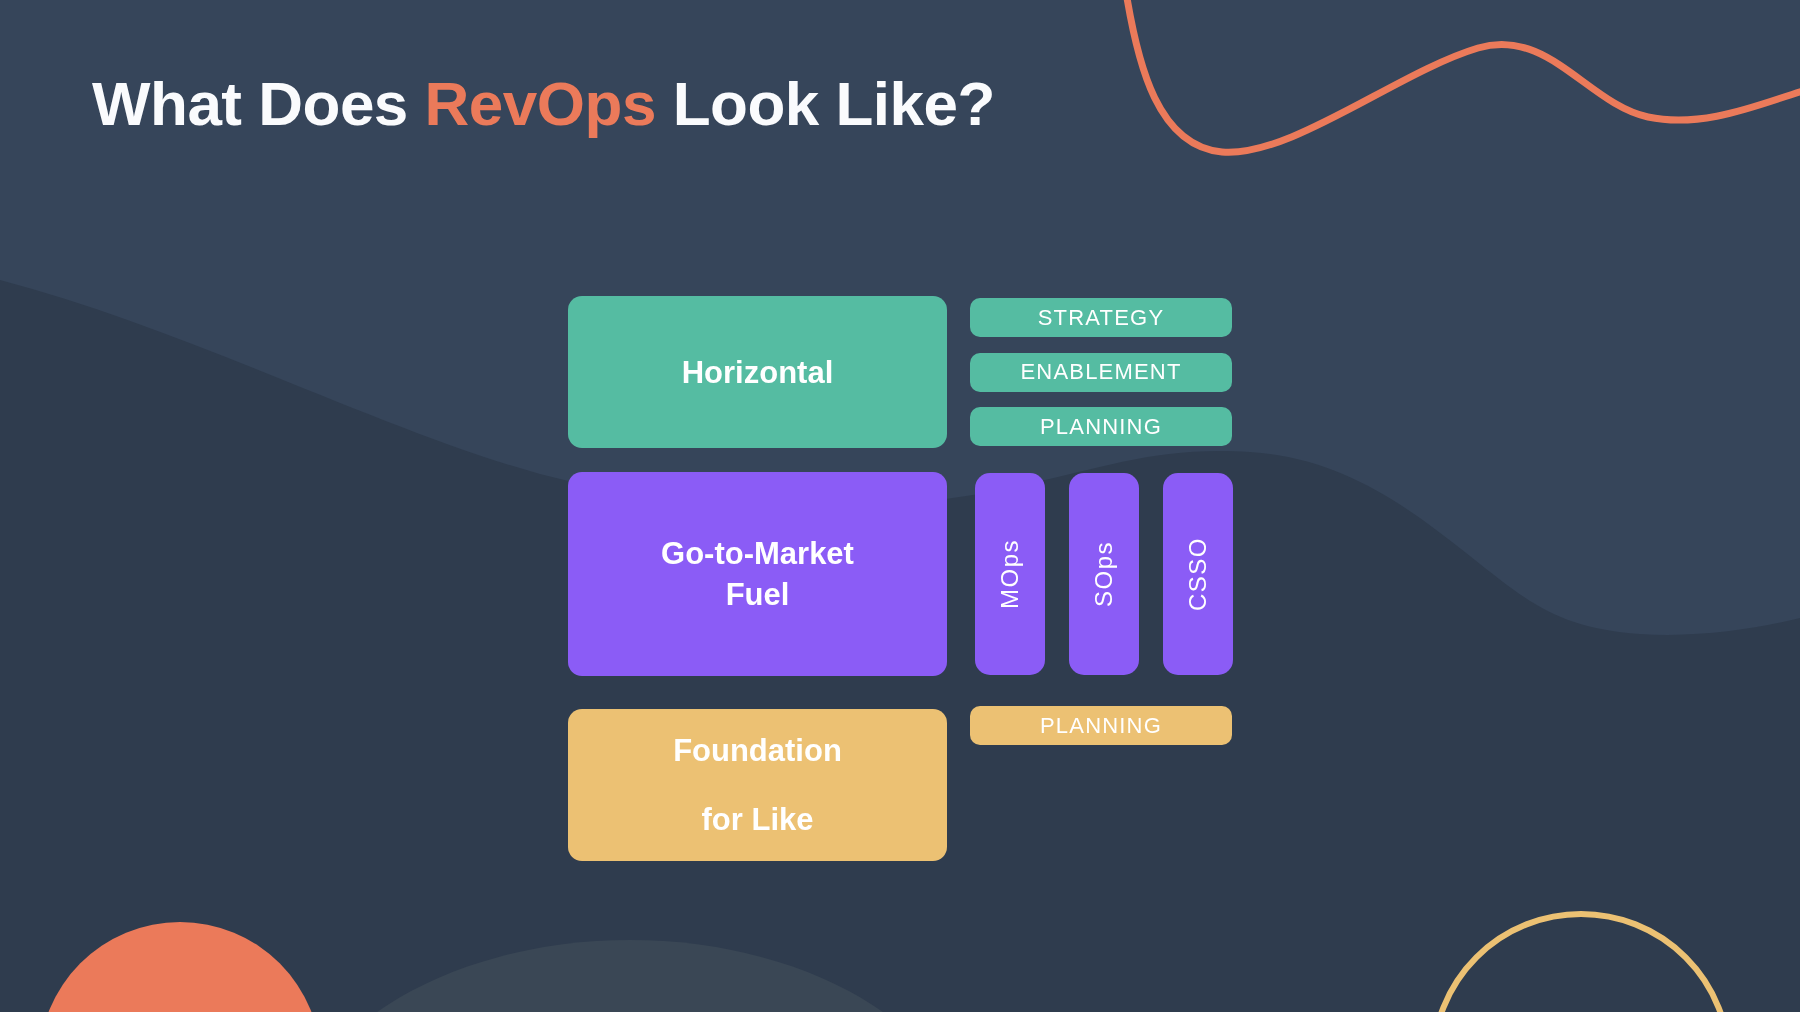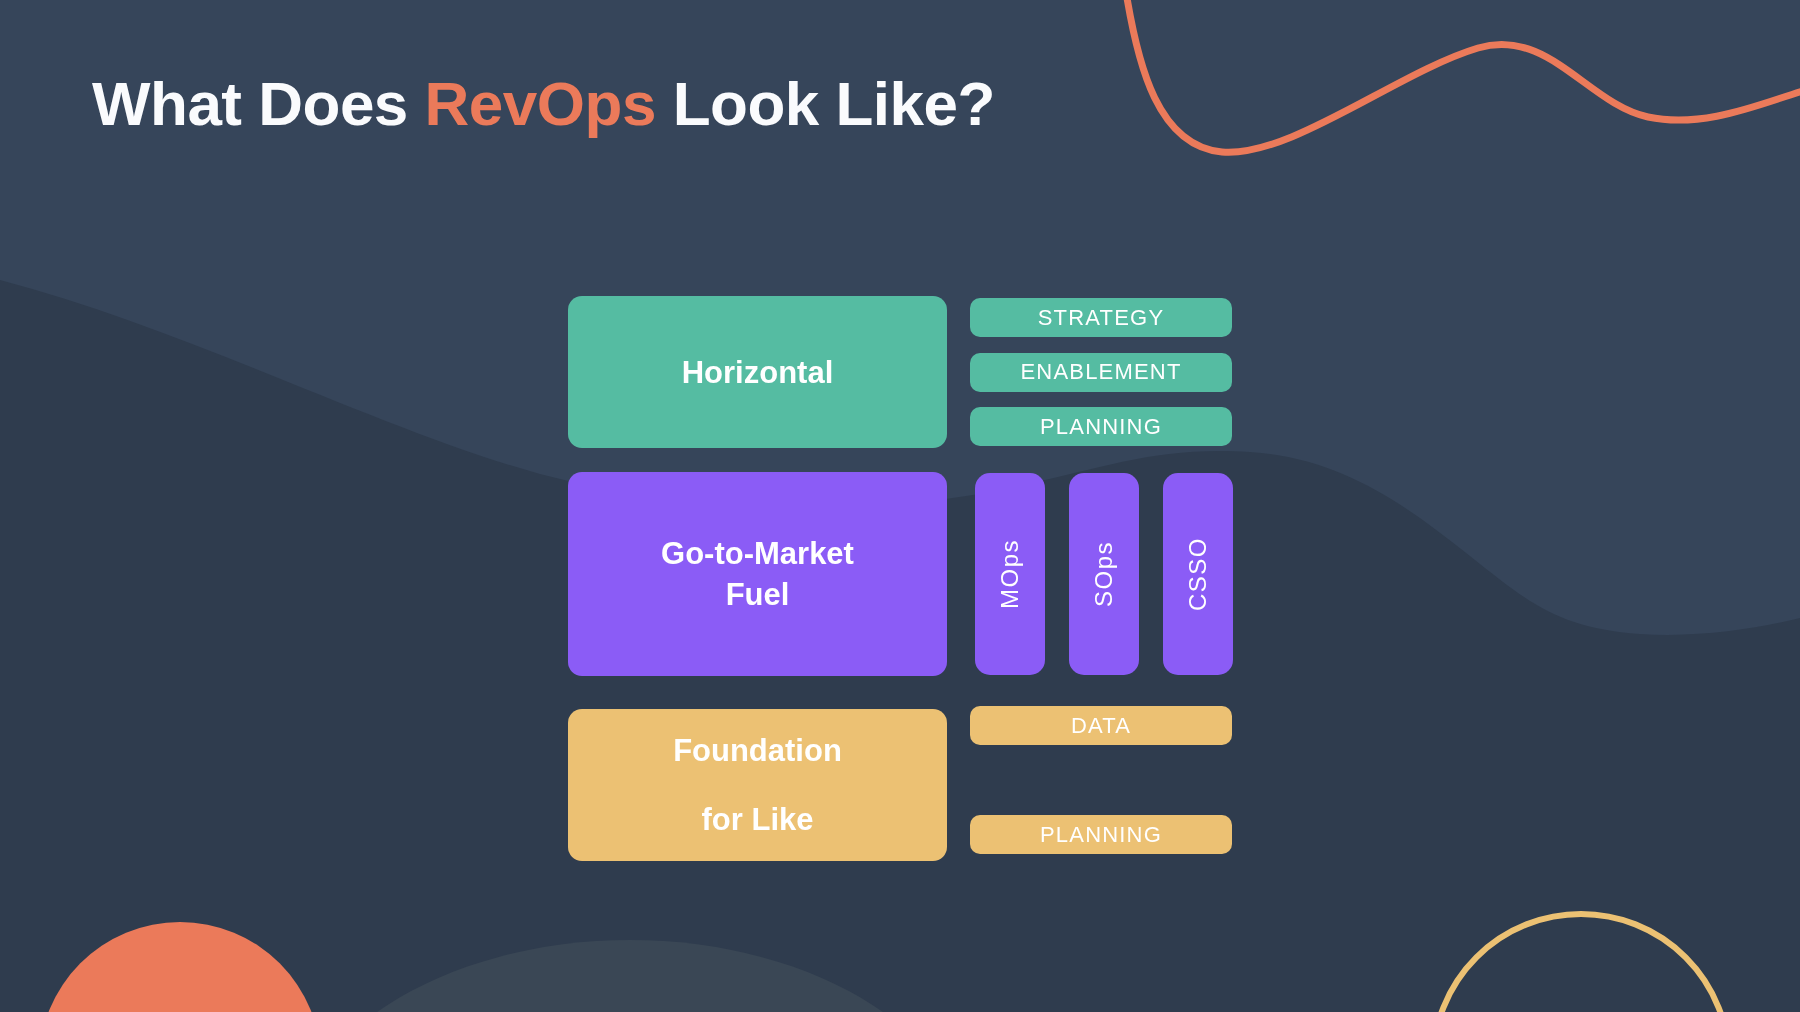--- a/index.html
+++ b/index.html
@@ -115,19 +115,18 @@
         </div>
       </div>
     </div>
 
     <div class="row" style="top:405px;">
       <div class="block yellow-bg" style="top:8px;height:152px;gap:28px;">
         <div>Foundation</div>
         <div>for Like</div>
       </div>
       <div class="pill-col" style="top:5px;">
-        <div class="pill yellow-bg">DATA</div>
         <div class="pill yellow-bg">PLANNING</div>
       </div>
     </div>
 
   </div>
 </div>
 
 </body></html>

